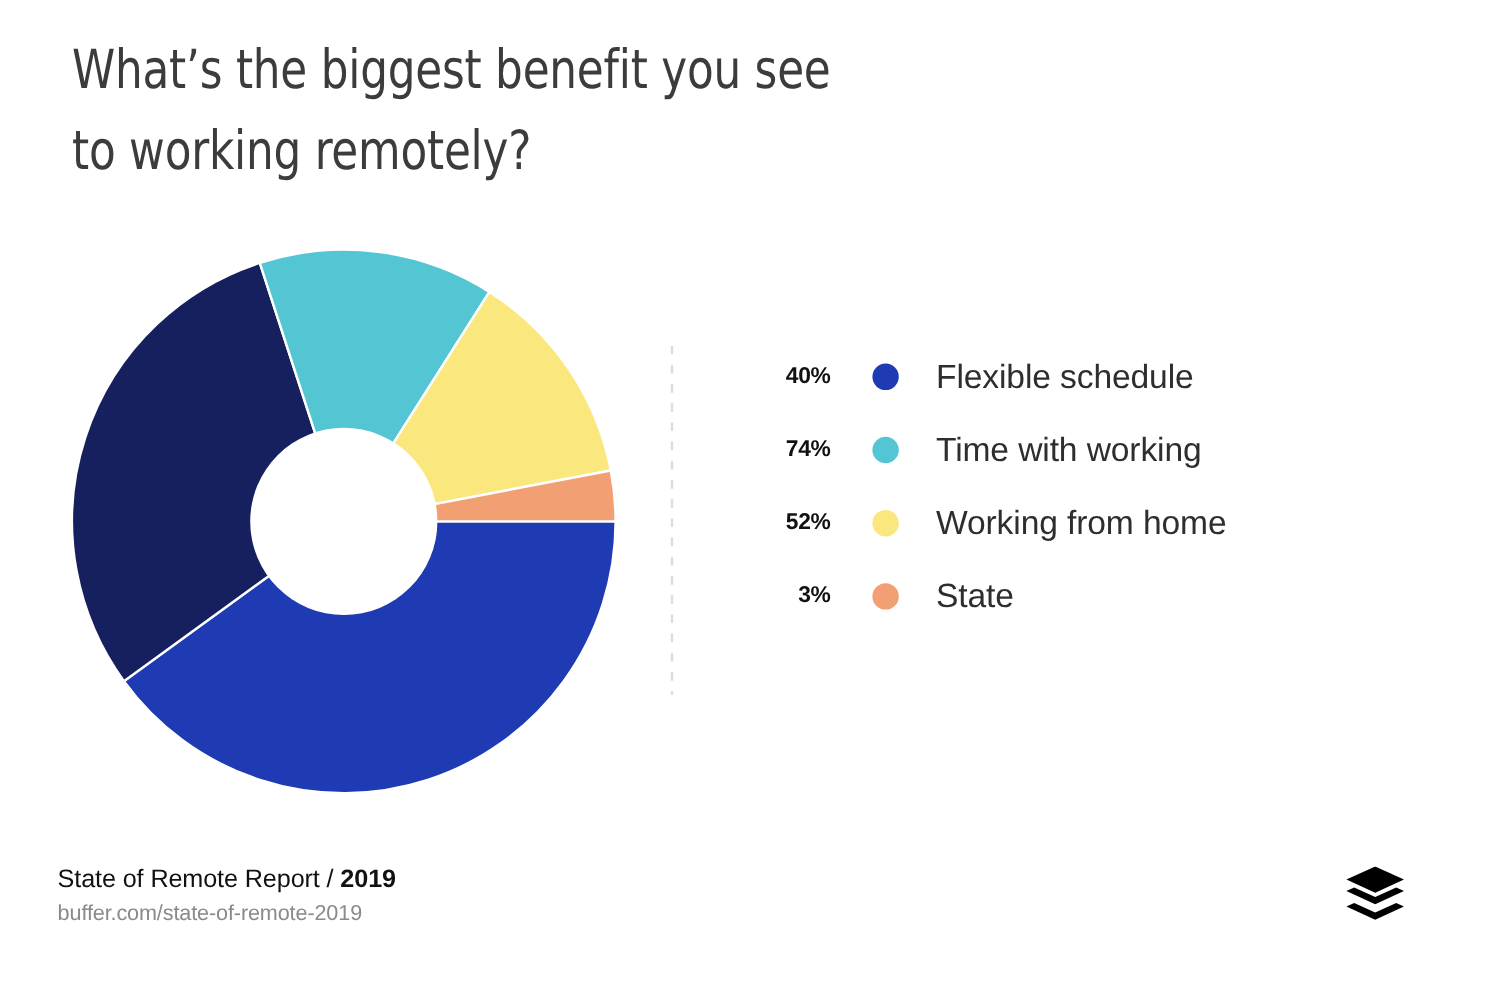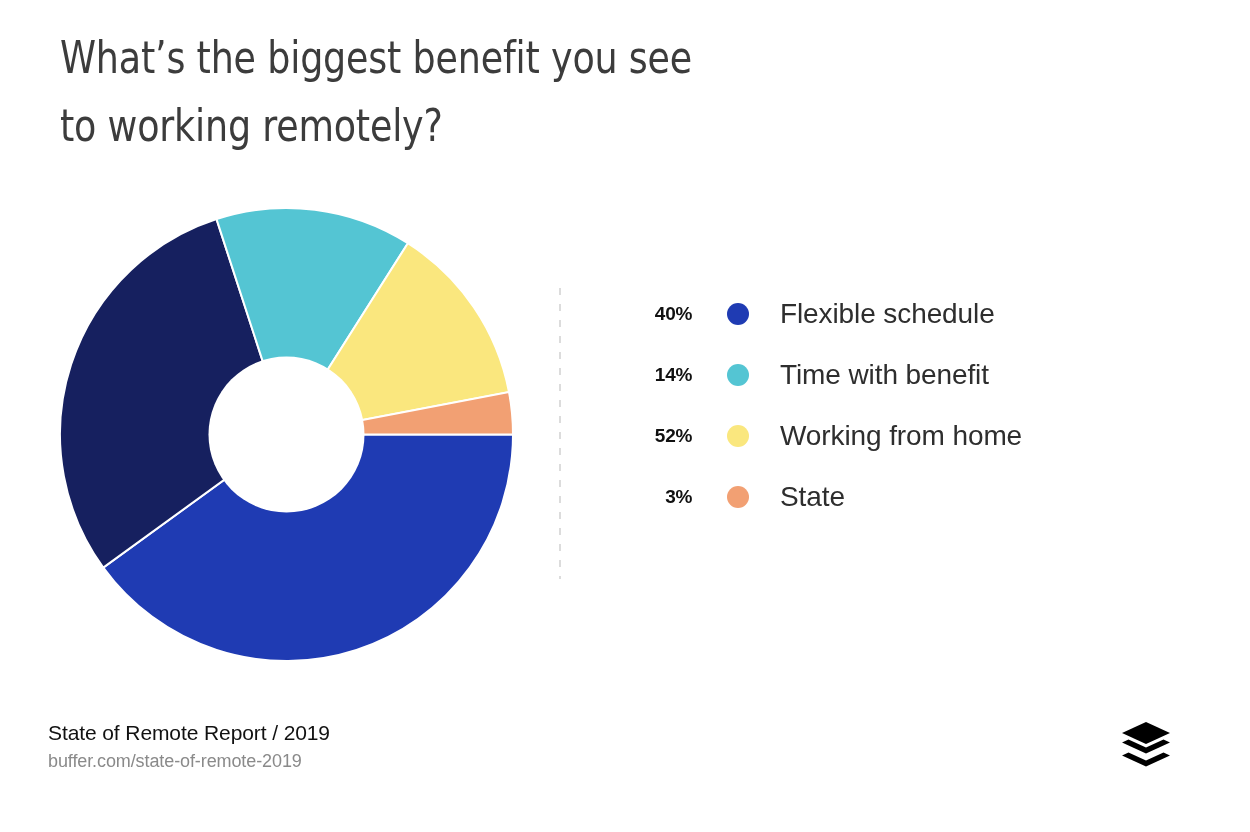--- a/index.html
+++ b/index.html
@@ -127,21 +127,21 @@
   }
 
   .footer-line1 {
     font-size: 21px;
     color: #111111;
     font-weight: 400;
     letter-spacing: -0.1px;
     line-height: 30px;
   }
 
-  .footer-line1 b { font-weight: 400; }
+  .footer-line1 b { font-weight: 700; }
 
   .footer-line2 {
     font-size: 18px;
     color: #8a8a8a;
     font-weight: 400;
     letter-spacing: -0.1px;
     line-height: 26px;
   }
 
   
@@ -177,23 +177,23 @@
 
   <div class="divider"></div>
 
   <div class="legend" id="legend">
       <div class="legend-row">
         <div class="legend-pct">40%</div>
         <div class="legend-swatch" style="background: rgb(31, 59, 179);"></div>
         <div class="legend-label">Flexible schedule</div>
       </div>
       <div class="legend-row">
-        <div class="legend-pct">14%</div>
+        <div class="legend-pct">74%</div>
         <div class="legend-swatch" style="background: rgb(84, 197, 211);"></div>
-        <div class="legend-label">Time with benefit</div>
+        <div class="legend-label">Time with working</div>
       </div>
       <div class="legend-row">
         <div class="legend-pct">52%</div>
         <div class="legend-swatch" style="background: rgb(250, 231, 126);"></div>
         <div class="legend-label">Working from home</div>
       </div>
       <div class="legend-row">
         <div class="legend-pct">3%</div>
         <div class="legend-swatch" style="background: rgb(242, 160, 115);"></div>
         <div class="legend-label">State</div>

